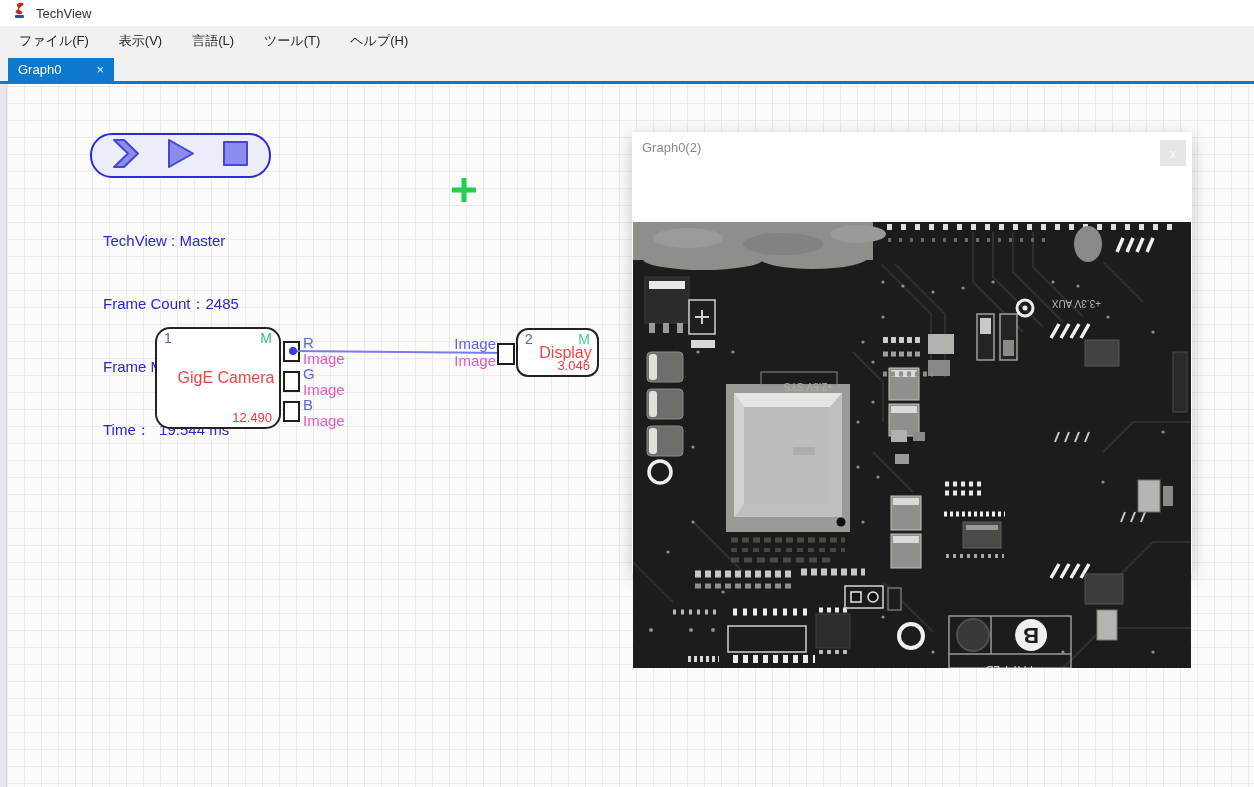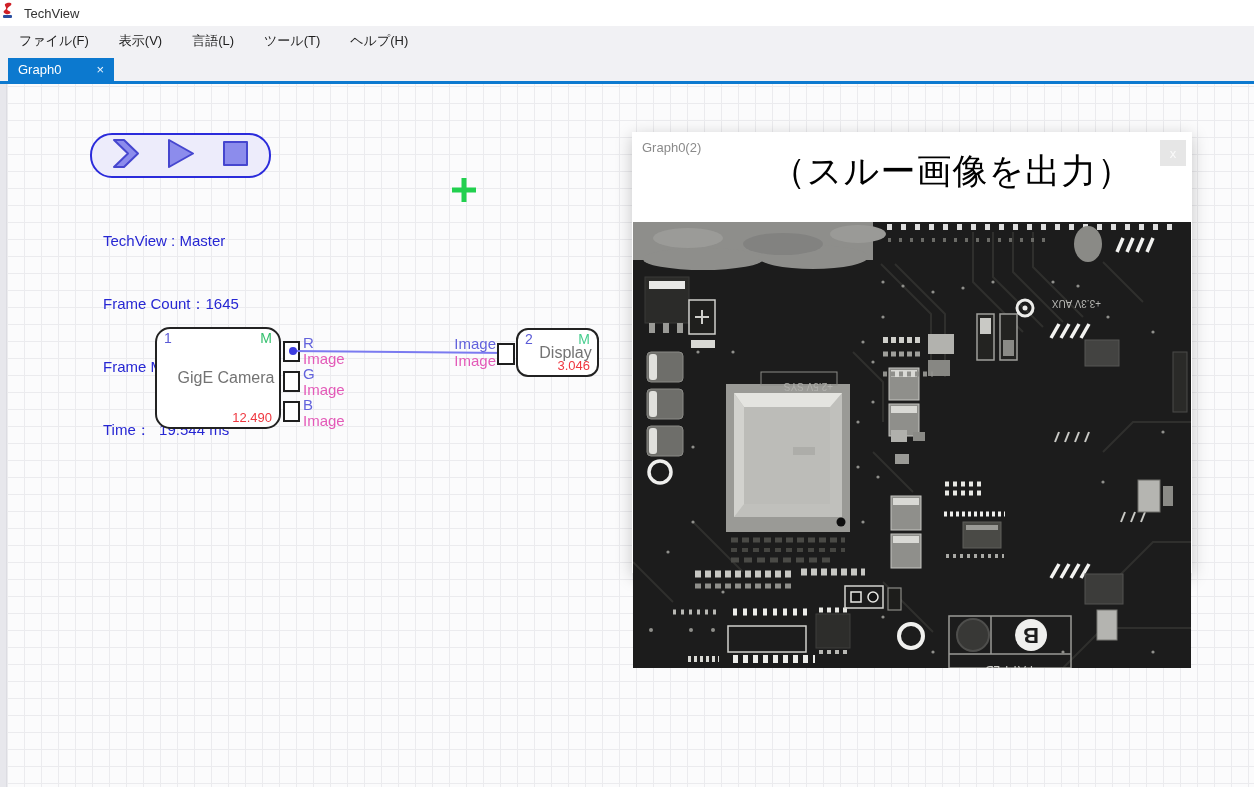--- a/index.html
+++ b/index.html
@@ -1,21 +1,21 @@
 <!DOCTYPE html>
 <html><head>
 <meta charset="utf-8">
 <style>
   * { margin:0; padding:0; box-sizing:border-box; }
   html,body { width:1254px; height:787px; overflow:hidden;
     font-family:"Liberation Sans", sans-serif; background:#fff; }
 
   
   .titlebar { position:absolute; left:0; top:0; width:1254px; height:26px;
-    background:#ffffff; display:flex; align-items:center; gap:8px; }
+    background:#ffffff; display:flex; align-items:center; padding-left:12px; gap:8px; }
   .titlebar .apptitle { font-size:13px; color:#333; }
 
   
   .menubar { position:absolute; left:0; top:26px; width:1254px; height:30px;
     background:#f1f1f4; display:flex; align-items:center; padding-left:4px; }
   .menubar .menu-item { font-size:13px; color:#1d1d1d; padding:5px 15px; cursor:default; }
 
   
   .tabstrip { position:absolute; left:0; top:56px; width:1254px; height:28px;
     background:#f1f1f4; border-bottom:3px solid #0c79cf; }
@@ -43,21 +43,21 @@
   
   .cross { position:absolute; left:449px; top:91px; }
 
   
   .node { position:absolute; background:#fff; border:2.5px solid #222; }
   .node-camera { left:155px; top:243px; width:126px; height:102px; border-radius:15px; }
   .node-display { left:516px; top:244px; width:83px; height:49px; border-radius:12px; }
   .node .idx { position:absolute; left:7px; top:1px; font-size:14px; color:#5b5bd6; }
   .node .mode { position:absolute; right:7px; top:1px; font-size:14px; color:#35c06e; }
   .node .node-title { position:absolute; inset:0; display:flex; align-items:center;
-    justify-content:center; font-size:16px; color:#737373;margin-left:16px; }
+    justify-content:center; font-size:16px; color:#ef4444;margin-left:16px; }
   .node .node-time { position:absolute; right:7px; bottom:2px; font-size:13px; color:#ef3840; }
   .port { position:absolute; width:17px; height:21px; background:#fff; border:2.5px solid #1e1e1e; }
   .port-label { position:absolute; font-size:15px; line-height:15px; }
   .pl-blue { color:#6262dc; } .pl-mag { color:#e35ab8; }
   .display-in-labels { position:absolute; left:428px; width:68px; text-align:right; }
 
   
   .img-window { position:absolute; left:632px; top:48px; width:560px; height:441px;
     background:#fff; box-shadow:0 4px 16px rgba(0,0,0,.22); }
   .img-window .win-title { position:absolute; left:10px; top:8px; font-size:13px; color:#8a8a8a; }
@@ -112,21 +112,21 @@
     </span>
     <span>
       <svg width="28" height="31" viewBox="0 0 28 31">
         <rect x="3" y="4" width="23" height="23" fill="#8c8cec" stroke="#4646cf" stroke-width="2" stroke-linejoin="round"></rect>
       </svg>
     </span>
   </div>
 
   <div class="status-block">
     <div>TechView : Master</div>
-    <div>Frame Count：1645</div>
+    <div>Frame Count：2485</div>
     <div>Frame Missed：0</div>
     <div>Time：  19.544 ms</div>
   </div>
 
   <div class="cross">
     <svg width="30" height="30" viewBox="0 0 30 30">
       <path d="M15,3 V27 M3,15 H27" stroke="#21d04e" stroke-width="5"></path>
     </svg>
   </div>
 
@@ -164,21 +164,20 @@
   <div class="node node-display">
     <span class="idx">2</span>
     <span class="mode" style="color:#46cd8e;">M</span>
     <span class="node-title">Display</span>
     <span class="node-time">3.046</span>
   </div>
 
   <div class="img-window">
     <span class="win-title">Graph0(2)</span>
     <span class="win-close">x</span>
-    <div class="annotation">（スルー画像を出力）</div>
 
     <svg class="pcb" viewBox="0 0 558 446" preserveAspectRatio="none">
       <rect x="0" y="0" width="558" height="446" fill="#1c1c1c"></rect>
 
       <g stroke="#2f2f2d" stroke-width="2" fill="none">
         <path d="M248,42 L298,92 L298,150"></path>
           <path d="M262,42 L312,92 L312,155"></path>
         <path d="M340,10 L340,60 L390,110"></path>
           <path d="M360,10 L360,55 L410,105"></path>
         <path d="M380,10 L380,50 L430,100"></path>

